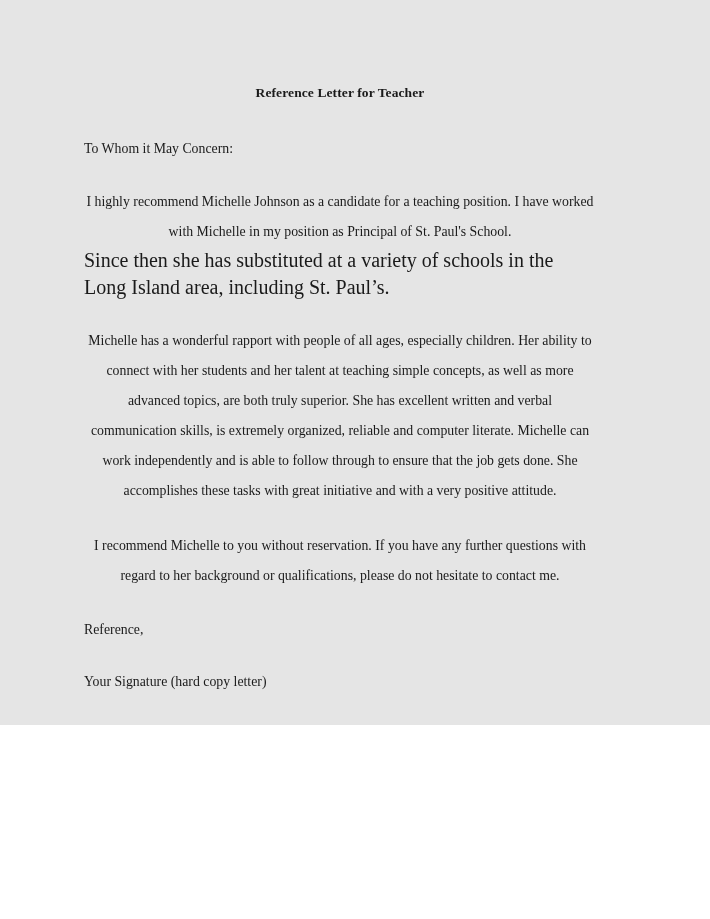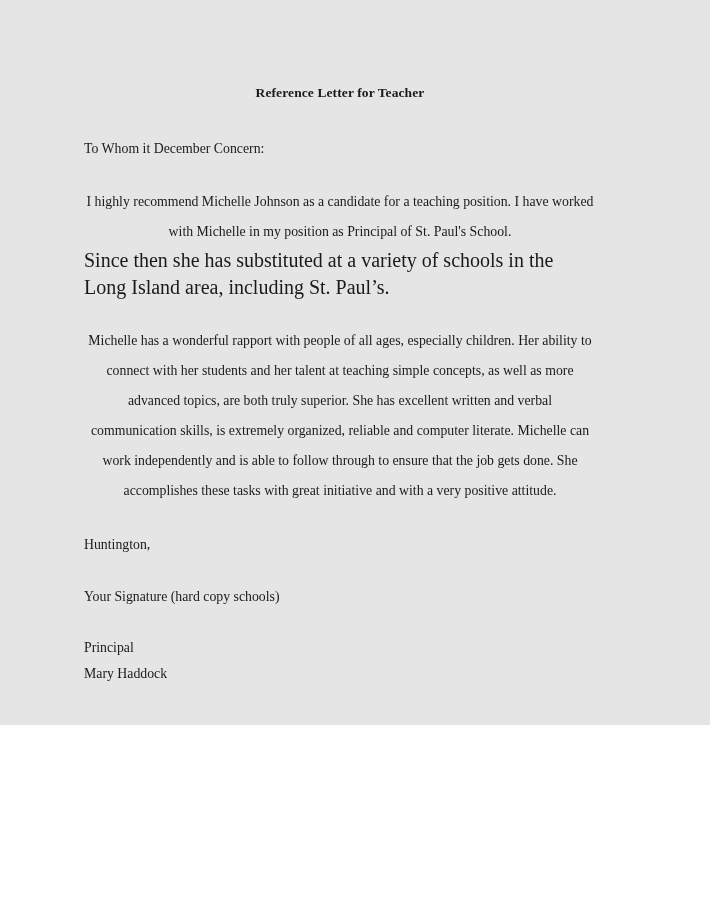--- a/index.html
+++ b/index.html
@@ -91,33 +91,34 @@
   }
 </style>
 </head>
 <body>
 
 <div class="page">
   <div class="content">
 
     <h1 class="doc-title">Reference Letter for Teacher</h1>
 
-    <p class="salutation">To Whom it December Concern:</p>
+    <p class="salutation">To Whom it May Concern:</p>
 
     <p class="para">I highly recommend Michelle Johnson as a candidate for a teaching position. I have worked with Michelle in my position as Principal of St. Paul's School.</p>
 
 
     <p class="para-tight">Since then she has substituted at a variety of schools in the Long Island area, including St. Paul’s.</p>
 
     <p class="para">Michelle has a wonderful rapport with people of all ages, especially children. Her ability to connect with her students and her talent at teaching simple concepts, as well as more advanced topics, are both truly superior. She has excellent written and verbal communication skills, is extremely organized, reliable and computer literate. Michelle can work independently and is able to follow through to ensure that the job gets done. She accomplishes these tasks with great initiative and with a very positive attitude.</p>
 
+    <p class="para">I recommend Michelle to you without reservation. If you have any further questions with regard to her background or qualifications, please do not hesitate to contact me.</p>
 
-    <p class="closing">Huntington,</p>
+    <p class="closing">Reference,</p>
 
-    <p class="signature-note">Your Signature (hard copy schools)</p>
+    <p class="signature-note">Your Signature (hard copy letter)</p>
 
     <div class="signer-block">
       <p class="signer-line">Principal</p>
       <p class="signer-line">Mary Haddock</p>
     </div>
 
   </div>
 </div>
 
 </body></html>

